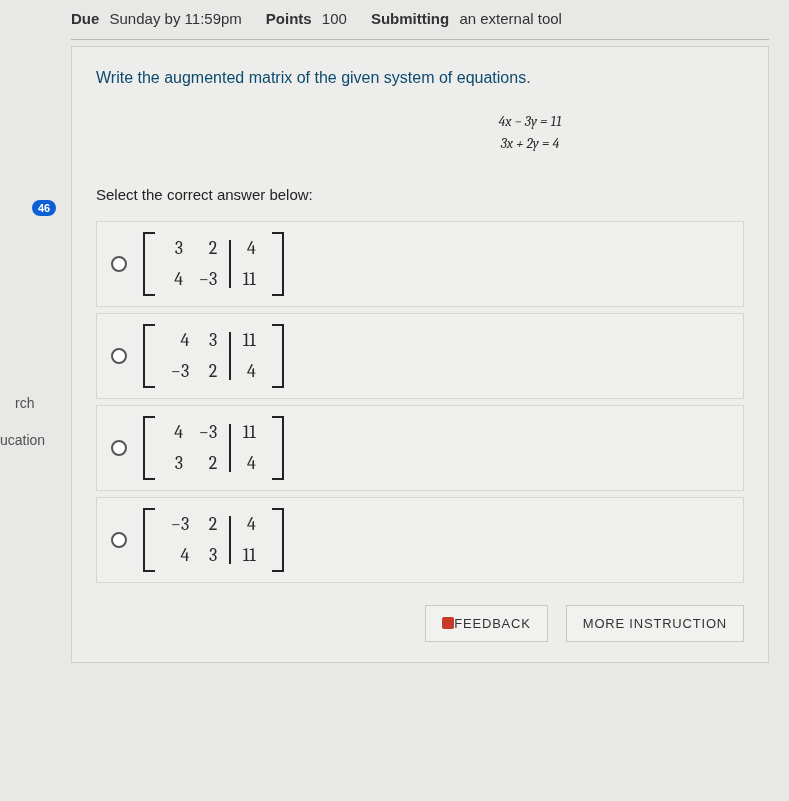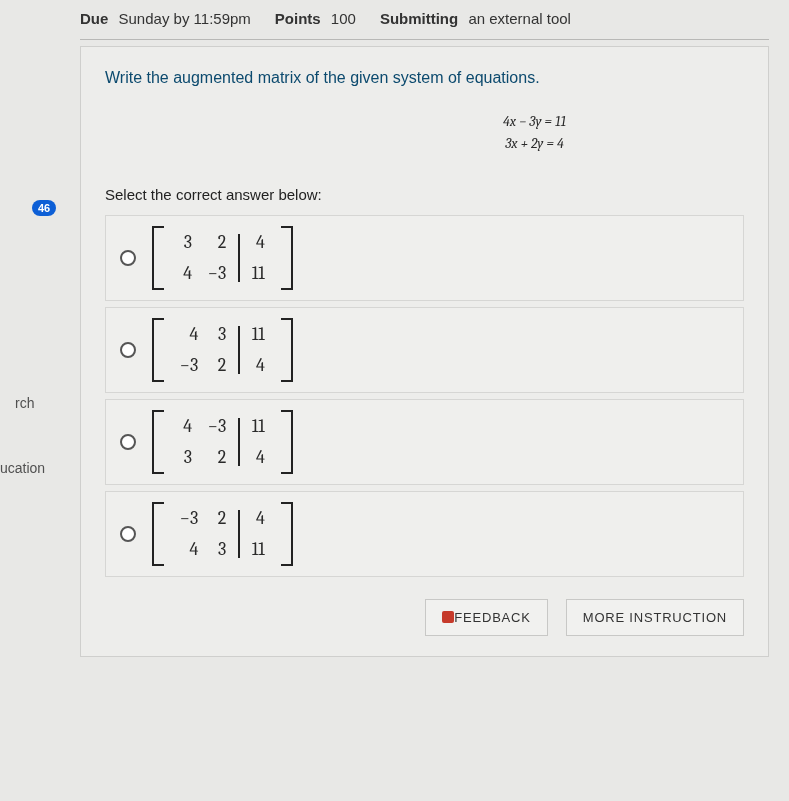--- a/index.html
+++ b/index.html
@@ -16,35 +16,35 @@
       position: absolute;
       left: 0;
       top: 0;
       width: 50px;
       height: 100%;
       padding-top: 200px;
       font-size: 14px;
       color: #505050;
     }
     .side-label-1 { position: absolute; top: 395px; left: 15px; }
-    .side-label-2 { position: absolute; top: 460px; left: 0; }
+    .side-label-2 { position: absolute; top: 432px; left: 0; }
     .badge {
       position: absolute;
       top: 200px;
       left: 32px;
       background: #0d5fd6;
       color: #fff;
       font-size: 11px;
       font-weight: 700;
       padding: 2px 6px;
       border-radius: 10px;
     }
     .main {
       position: absolute;
-      left: 60px;
+      left: 51px;
       top: 0;
       right: 0;
       padding: 10px 20px 0 20px;
     }
     .meta-row {
       display: flex;
       gap: 24px;
       font-size: 15px;
       color: #333;
       padding-bottom: 12px;
@@ -61,21 +61,21 @@
     .equations {
       text-align: center;
       font-family: "Cambria", "Times New Roman", serif;
       font-size: 14px;
       line-height: 1.6;
       margin-left: 220px;
       margin-bottom: 30px;
       font-style: italic;
     }
     .equations .row { white-space: nowrap; }
-    .select-label { font-size: 15px; margin-bottom: 12px; color: #222; }
+    .select-label { font-size: 15px; margin-bottom: 18px; color: #222; }
     .option-row {
       display: flex;
       align-items: center;
       gap: 16px;
       border: 1px solid #d6d6d4;
       padding: 10px 14px;
       margin-bottom: 6px;
       background: #efefed;
     }
     .radio {

